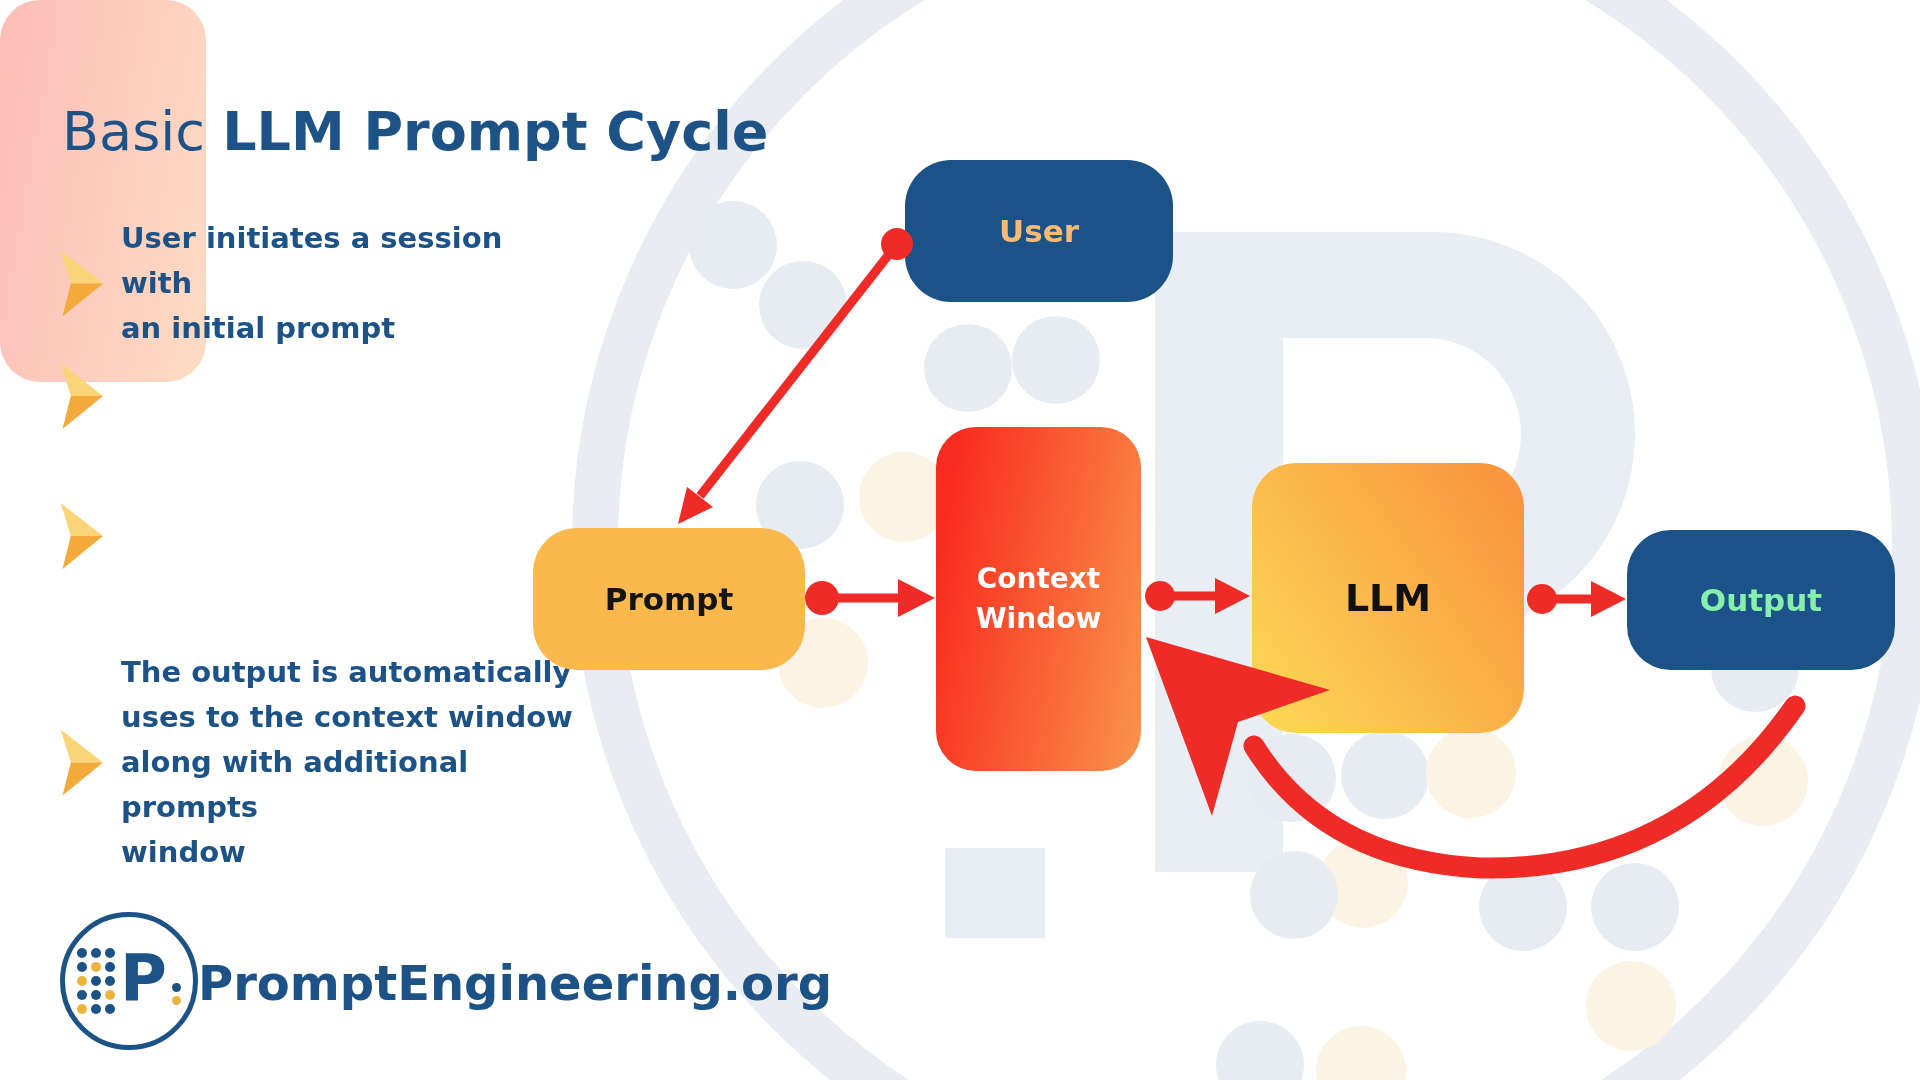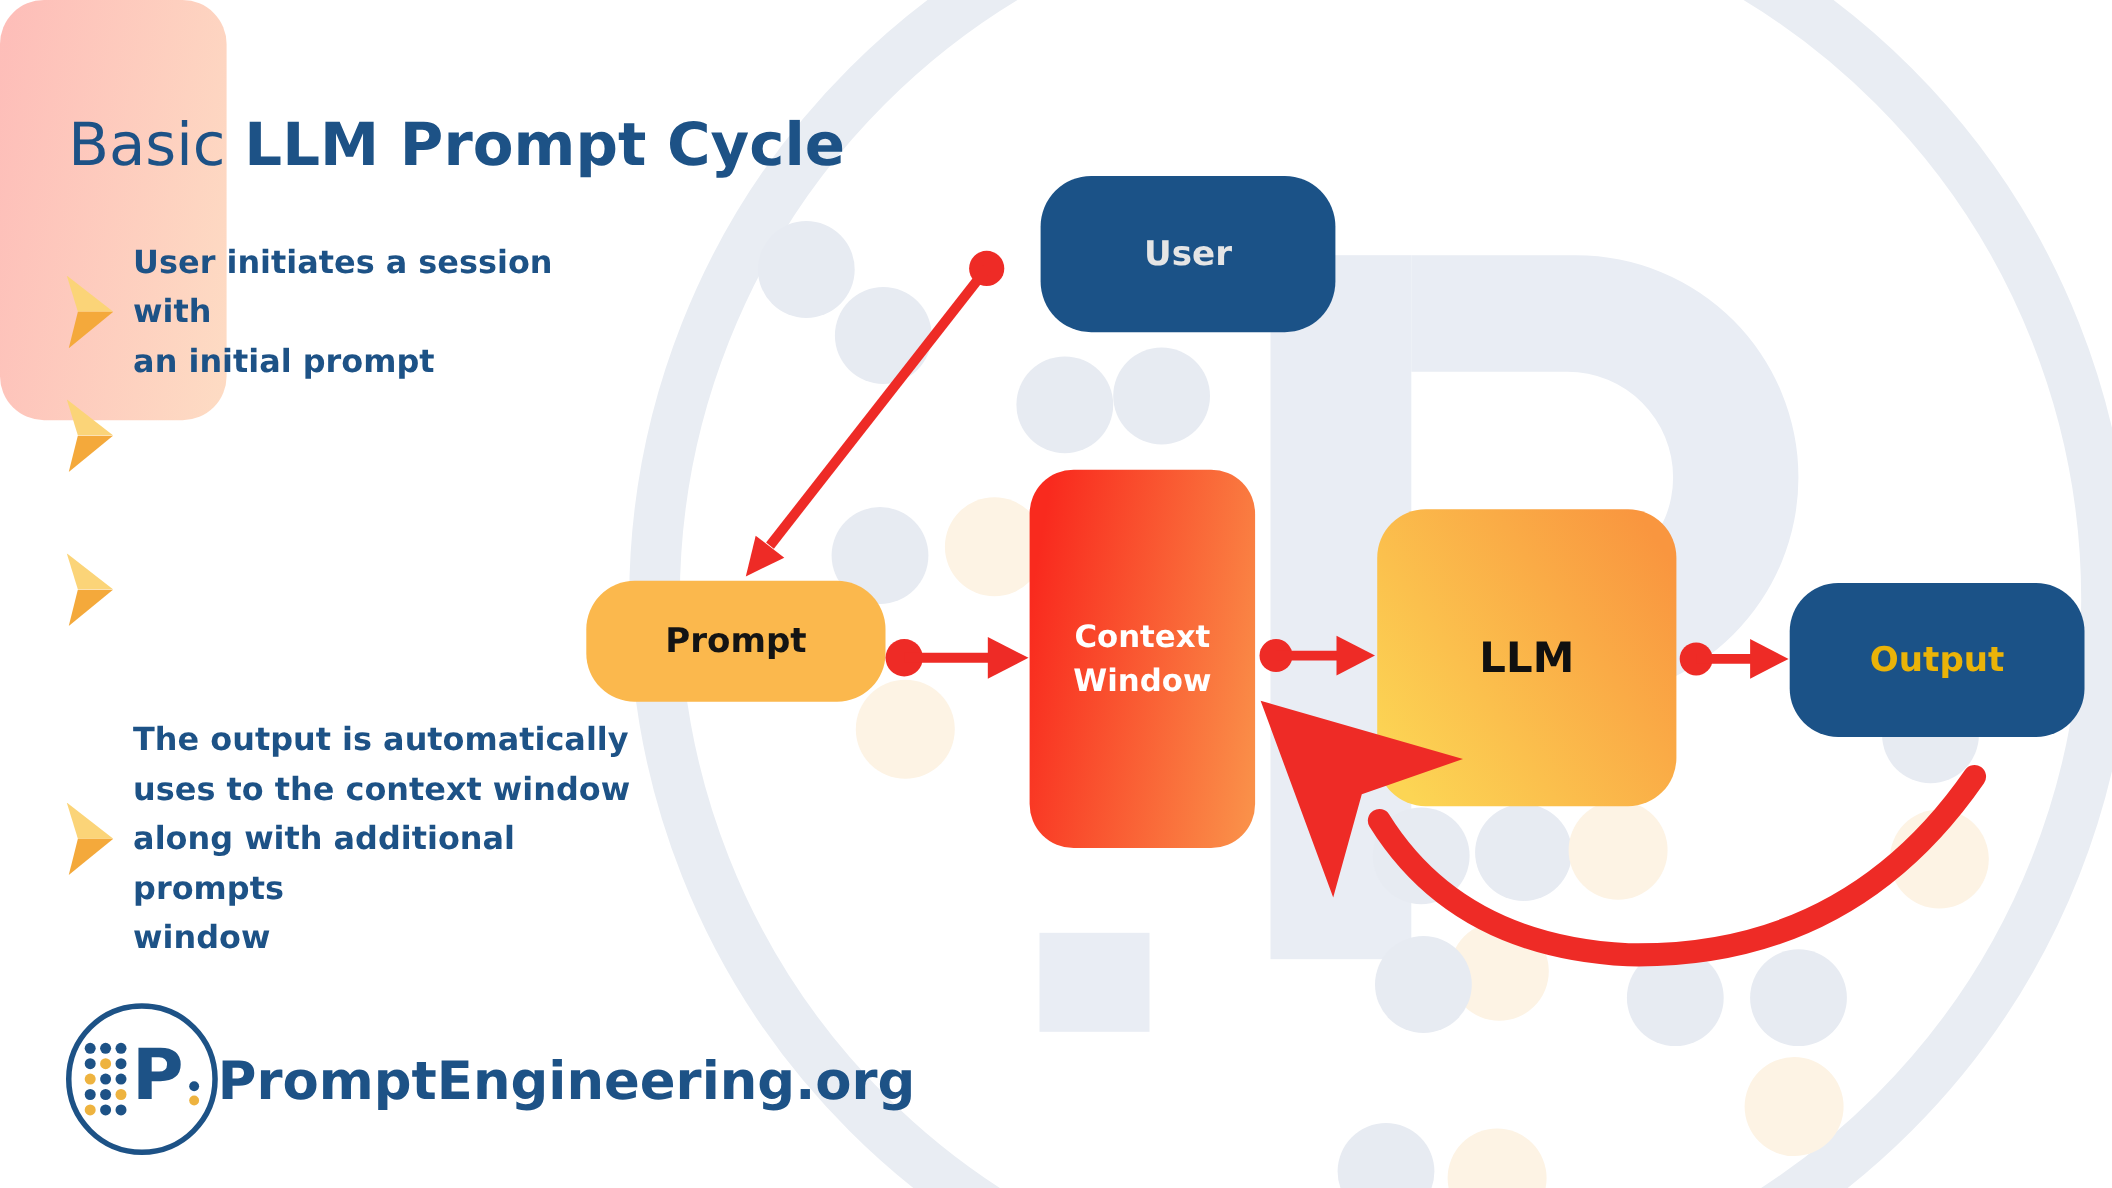--- a/index.html
+++ b/index.html
@@ -32,33 +32,33 @@
   .chev .dn{clip-path:polygon(30% 50%,100% 50%,12% 100%);background:#f4a93b;}
   .bullet .btxt{
     font-size:29px;font-weight:700;color:#1d5286;line-height:45px;
     white-space:pre-line;
   }
   
   .node{
     position:absolute;display:flex;align-items:center;justify-content:center;
     font-weight:700;text-align:center;z-index:2;
   }
-  .node-user{left:946px;top:160px;width:268px;height:142px;border-radius:46px;
-    background:#1b5287;color:#e5e5e5;font-size:31px;}
-  .node-prompt{left:533px;top:528px;width:272px;height:110px;border-radius:44px;
+  .node-user{left:905px;top:160px;width:268px;height:142px;border-radius:46px;
+    background:#1b5287;color:#fdba74;font-size:31px;}
+  .node-prompt{left:533px;top:528px;width:272px;height:142px;border-radius:44px;
     background:#fbb84d;color:#141414;font-size:31px;}
   .ghost-context{left:942px;top:320px;width:206px;height:382px;border-radius:40px;
     background:linear-gradient(100deg,#fa3b2b 5%,#fa9049 95%);opacity:0.33;z-index:1;}
   .node-context{left:936px;top:427px;width:205px;height:344px;border-radius:40px;
     background:linear-gradient(100deg,#f92a1e 8%,#fa9049 96%);color:#fff;
     font-size:28px;line-height:40px;white-space:pre-line;}
   .node-llm{left:1252px;top:463px;width:272px;height:270px;border-radius:44px;
     background:linear-gradient(55deg,#fcd554 8%,#f9963f 92%);color:#101010;font-size:38px;}
   .node-output{left:1627px;top:530px;width:268px;height:140px;border-radius:44px;
-    background:#1b5287;color:#eab308;font-size:31px;}
+    background:#1b5287;color:#86efac;font-size:31px;}
   
   .arrows{position:absolute;left:0;top:0;width:1920px;height:1080px;z-index:3;pointer-events:none;}
   
   .logo{
     position:absolute;left:60px;top:912px;width:128px;height:128px;z-index:2;
     border:5px solid #1d5286;border-radius:50%;background:#fff;
     display:flex;align-items:center;justify-content:center;gap:5px;
   }
   .logo-grid{display:grid;grid-template-columns:repeat(3,10px);grid-auto-rows:10px;gap:4px;}
   .logo-grid i{width:10px;height:10px;border-radius:50%;display:block;}

